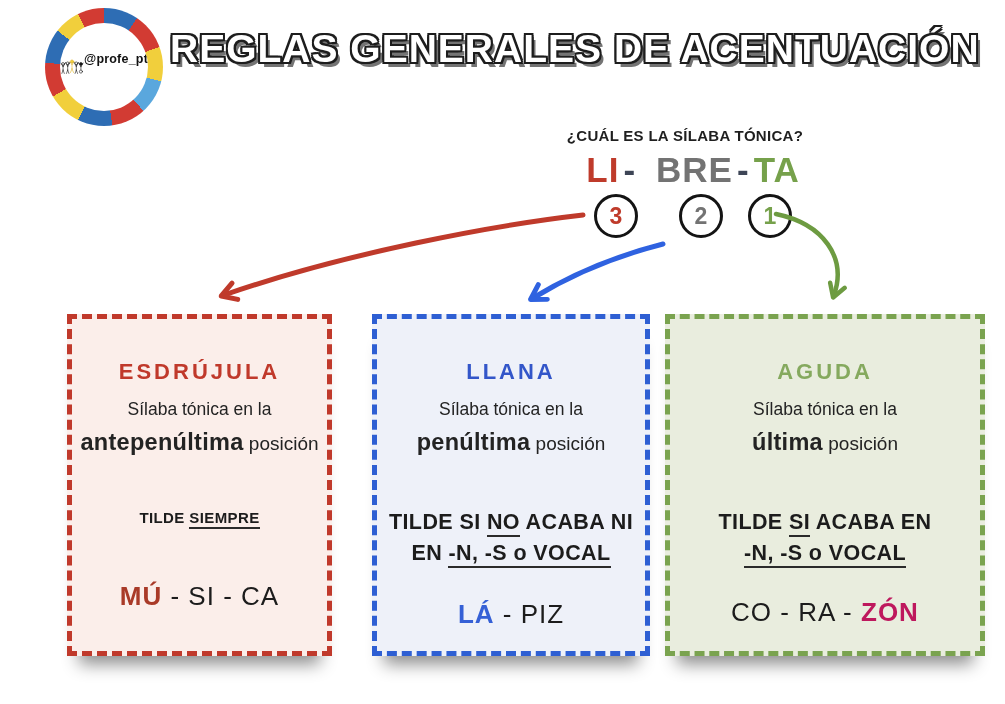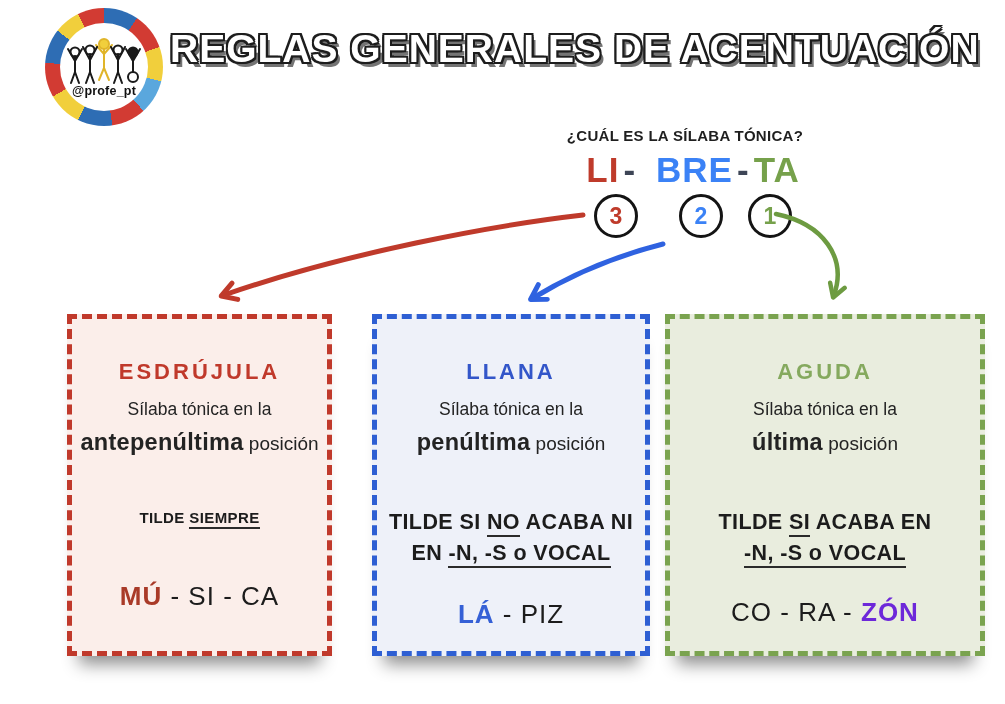--- a/index.html
+++ b/index.html
@@ -17,21 +17,21 @@
     position: absolute; left: 45px; top: 8px;
     width: 118px; height: 118px; border-radius: 50%;
     background: conic-gradient(
       #2e6db4 0 34deg, #d23b33 34deg 70deg, #f1cf3c 70deg 104deg,
       #5aa7dd 104deg 138deg, #d23b33 138deg 172deg, #2e6db4 172deg 206deg,
       #f1cf3c 206deg 240deg, #d23b33 240deg 274deg, #2e6db4 274deg 308deg,
       #f1cf3c 308deg 334deg, #d23b33 334deg 360deg);
   }
   .logo-inner {
     position: absolute; inset: 15px; border-radius: 50%;
-    background: #ffffff; display: flex; flex-direction: column;
+    background: #ffffff; display: flex; flex-direction: row;
     align-items: center; justify-content: flex-end; overflow: hidden;
   }
   .logo-figures { width: 78px; height: 52px; }
   .logo-handle {
     font-size: 12.5px; font-weight: bold; letter-spacing: .2px;
     color: #111; margin-bottom: 13px; margin-top: -4px;
   }
 
   
   .main-title {
@@ -51,21 +51,21 @@
   .important { position: absolute; left: 158px; top: 124px; width: 310px; text-align: center; }
   .important-heading { font-size: 19px; font-weight: 800; letter-spacing: .6px; }
   .important-line { font-size: 16.5px; margin-top: 7px; color: #222; }
   .important-line b { font-size: 17.5px; }
 
   
   .tonic { position: absolute; left: 520px; top: 127px; width: 330px; text-align: center; }
   .tonic-heading { font-size: 15px; font-weight: 700; letter-spacing: .3px; }
   .syllable-row { margin-top: 6px; font-size: 35px; font-weight: 800; letter-spacing: 1px; }
   .syl-red   { color: #bf3b2b; margin-left: 16px; }
-  .syl-blue  { color: #3b82f6; margin-left: 16px; }
+  .syl-blue  { color: #737373; margin-left: 16px; }
   .syl-green { color: #76a14b; }
   .syl-dash  { color: #3d4556; padding: 0 4px; font-weight: 700; }
   .circle-row { margin-top: 4px; display: flex; justify-content: center; gap: 25px; }
   .num-circle {
     width: 44px; height: 44px; border-radius: 50%;
     border: 3px solid #141414; display: flex; align-items: center; justify-content: center;
     font-size: 23px; font-weight: 800; background: #fff;
   }
 
   
@@ -104,21 +104,21 @@
   .box-example {
     position: absolute; left: 0; width: 100%;
     font-size: 26px; letter-spacing: 1px; color: #1c1c1c;
   }
   .box-red   .box-example { top: 262px; }
   .box-blue  .box-example { top: 280px; }
   .box-green .box-example { top: 278px; }
   .example-accent { font-weight: 800; }
   .box-red   .example-accent { color: #a93a28; }
   .box-blue  .example-accent { color: #3560d6; }
-  .box-green .example-accent { color: #6d28d9; }
+  .box-green .example-accent { color: #be185d; }
 </style>
 </head>
 <body>
 
 <div class="page">
 
   <div class="logo">
     <div class="logo-inner">
       <svg class="logo-figures" viewBox="0 0 78 52" fill="none" stroke="#1a1a1a" stroke-width="2" stroke-linecap="round">
 

